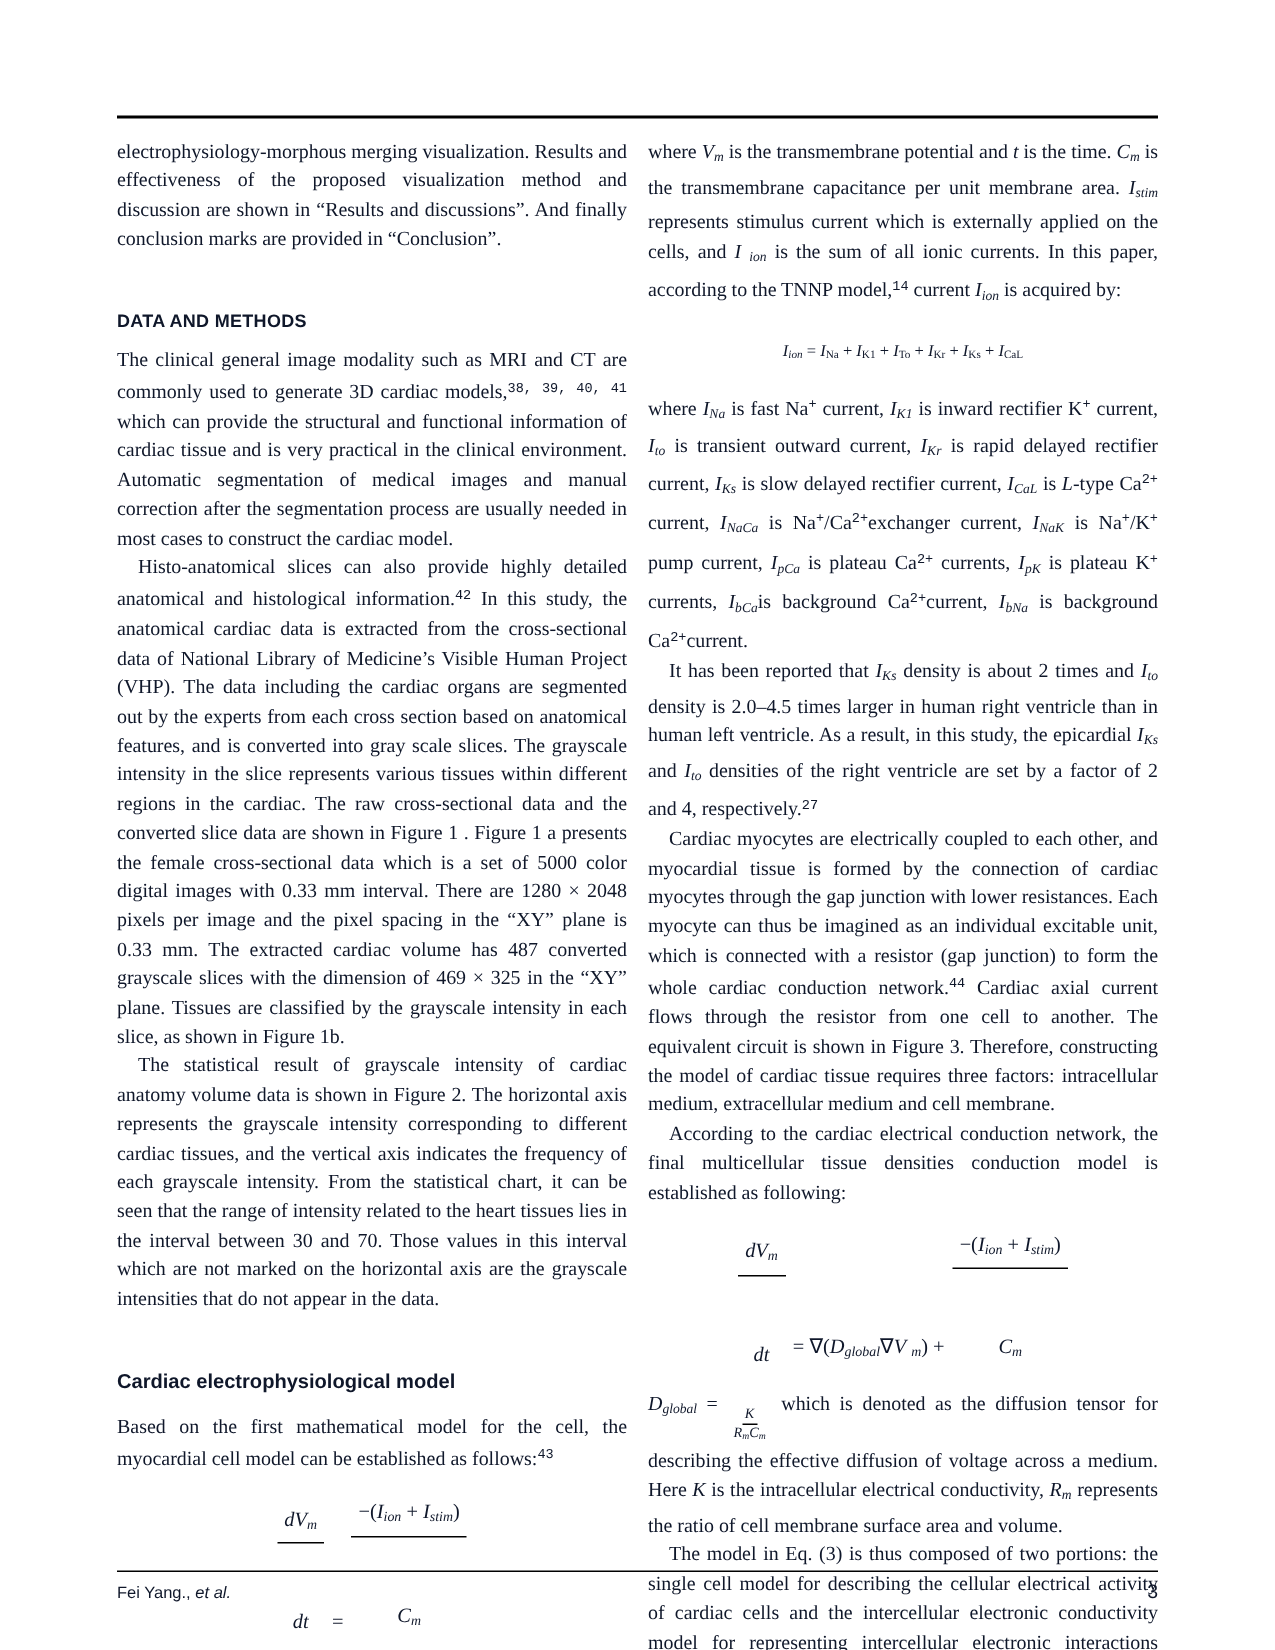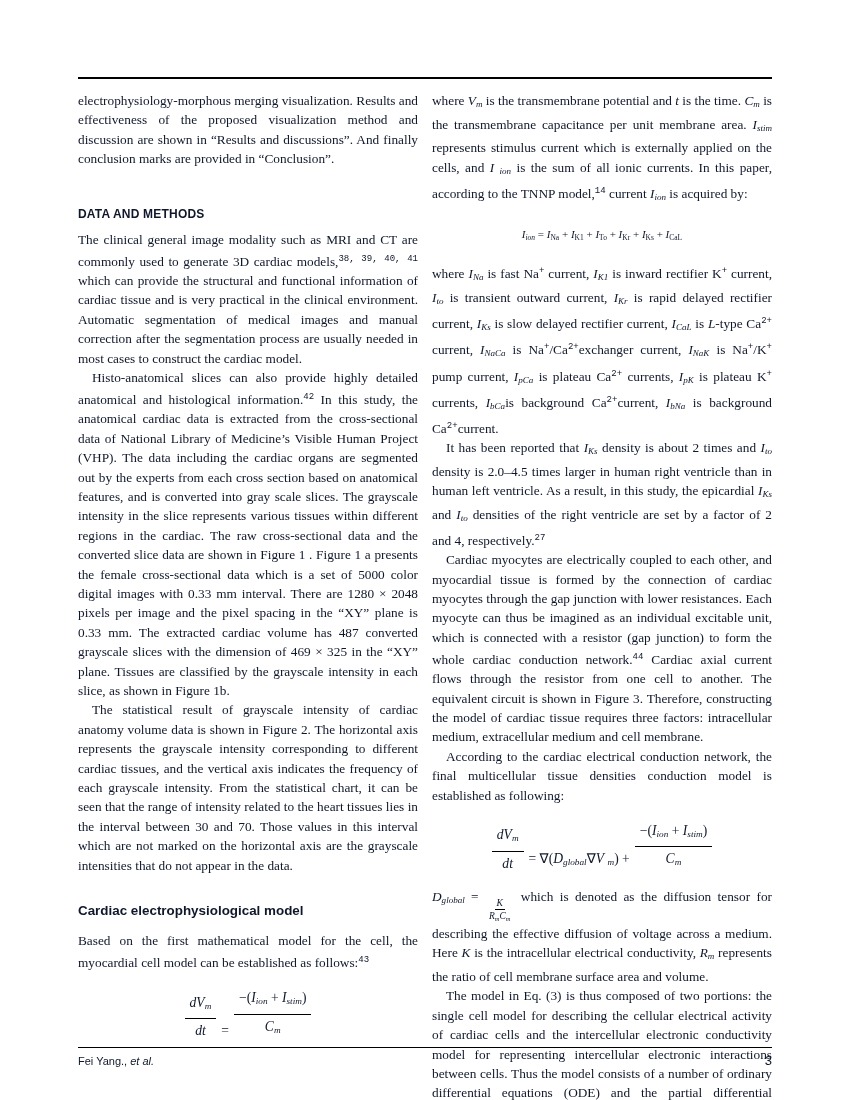--- a/index.html
+++ b/index.html
@@ -14,32 +14,32 @@
   .col p.ind{text-indent:14px;}
   h1.sec{
     font-family:"Liberation Sans","DejaVu Sans",sans-serif;
     font-size:12px;line-height:18px;margin:36px 0 7px 0;font-weight:bold;letter-spacing:.2px;text-align:left;
   }
   h2.sub{
     font-family:"Liberation Sans","DejaVu Sans",sans-serif;
     font-size:13.4px;line-height:16px;margin:0 0 12px 0;font-weight:bold;text-align:left;
   }
   h2.sub.first{margin-top:2px;}
-  h2.sub.later{margin-top:28px;}
+  h2.sub.later{margin-top:38px;}
   .r-i{font-style:italic;}
   .r-sub{font-size:68%;vertical-align:-0.25em;font-style:italic;}
   .r-rsub{font-size:68%;vertical-align:-0.25em;}
   .r-sup{font-size:68%;vertical-align:0.5em;font-family:Liberation Mono, monospace;}
   .equation{
     display:flex;justify-content:center;align-items:flex-end;
     margin:17px 0 15px 0;font-size:13.6px;line-height:17px;text-align:center;
   }
   .frac{display:inline-flex;flex-direction:column;align-items:center;margin:0 5px;vertical-align:middle;}
   .frac .num{display:block;padding:0 5px 3px 5px;border-bottom:1px solid #000;white-space:nowrap;}
-  .frac .den{display:block;padding:3px 5px 0 5px;white-space:nowrap;}
+  .frac .den{display:block;padding:3px 5px 0 5px;white-space:nowrap;margin-top:40px;}
   .eq-mid{white-space:nowrap;}
   .eq-lines{display:block;text-align:center;margin:15px 0 13px 0;font-size:11px;line-height:22px;}
   .eq-lines .eql{white-space:nowrap;}
   .ifrac{
     display:inline-flex;flex-direction:column;align-items:center;
     font-size:9.5px;line-height:10px;vertical-align:-0.6em;margin:0 2px;
   }
   .ifrac .inum{border-bottom:1px solid #000;padding:0 2px 1px 2px;white-space:nowrap;}
   .ifrac .iden{padding:1px 2px 0 2px;white-space:nowrap;}
   .footrule{position:absolute;left:78px;top:1047px;width:694px;height:0;border-top:1.5px solid #000;}

